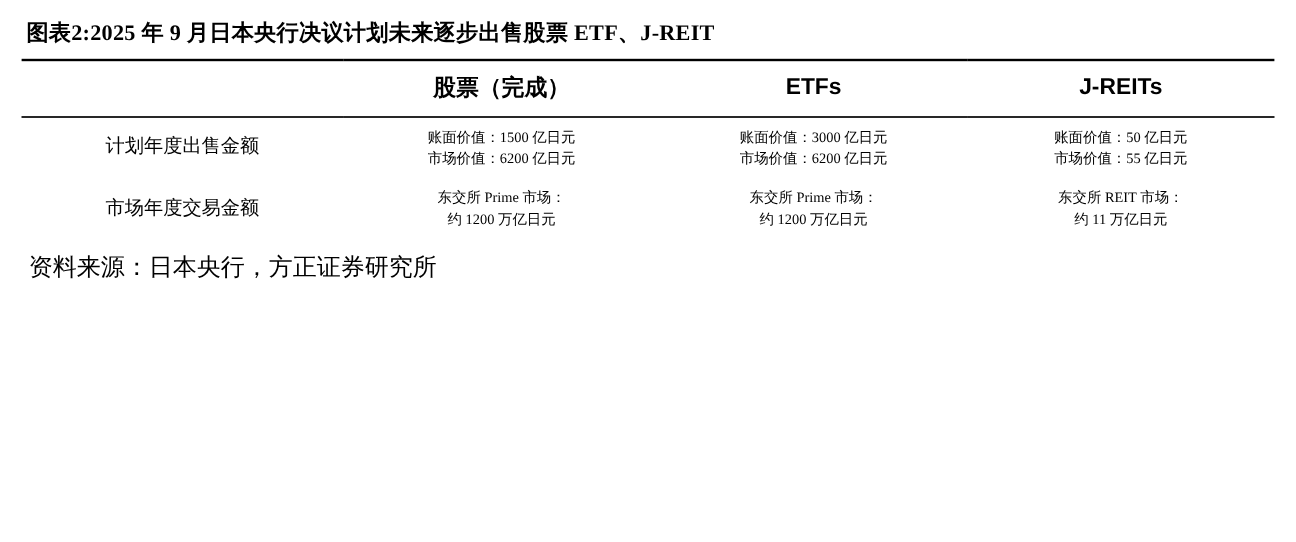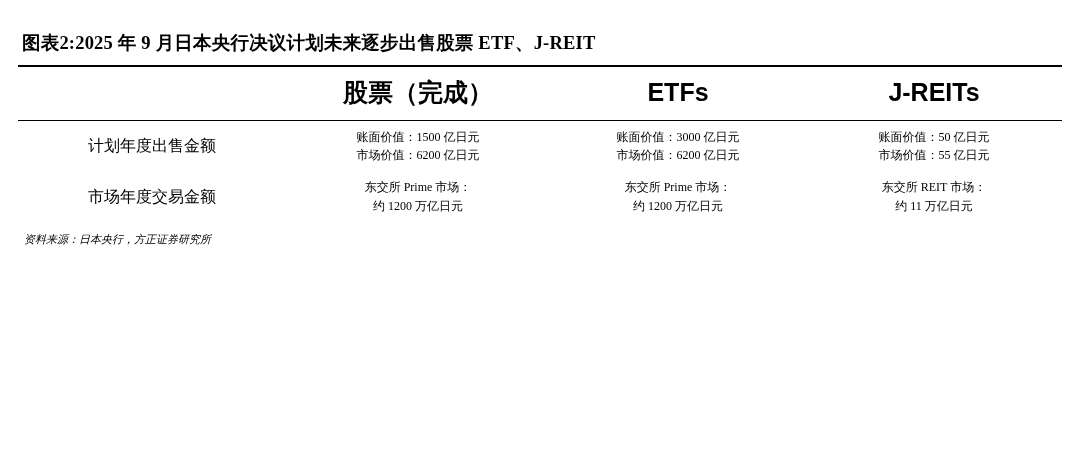--- a/index.html
+++ b/index.html
@@ -12,41 +12,41 @@
     height: 452px;
     font-family: "Liberation Serif", "DejaVu Serif", serif;
     color: #000000;
     overflow: hidden;
   }
   .sheet {
     position: relative;
     width: 1080px;
     height: 452px;
     box-sizing: border-box;
-    padding: 16px 18px;
+    padding: 0 18px;
   }
   .caption {
     font-family: "Liberation Serif", "DejaVu Serif", serif;
     font-size: 18.5px;
     font-weight: 700;
     letter-spacing: 0.2px;
     padding: 14px 0 10px 4px;
     white-space: nowrap;
   }
   table.main {
     width: 1044px;
     border-collapse: collapse;
     table-layout: fixed;
   }
   table.main col.c0 { width: 268px; }
   table.main col.c1 { width: 264px; }
   table.main col.c2 { width: 256px; }
   table.main col.c3 { width: 256px; }
   thead th {
-    font-size: 25px;
+    font-size: 19px;
     font-weight: 700;
     font-family: "Liberation Sans", "DejaVu Sans", sans-serif;
     text-align: center;
     padding: 9px 4px 11px 4px;
     border-bottom: 1.4px solid #000;
     border-top: 2.2px solid #000;
   }
   thead th.rowlabel-head {
     border-bottom: 1.4px solid #000;
   }
@@ -63,22 +63,21 @@
     line-height: 1.5;
     padding-left: 8px;
     padding-right: 8px;
   }
   tbody tr.last-row td {
     border-bottom: 2.2px solid #000;
   }
   .cellline { display: block; white-space: nowrap; }
   .source {
     font-family: "Liberation Serif", "DejaVu Serif", serif;
-    font-style: italic;
-    font-size: 11px;
+    font-size: 20px;
     padding: 10px 0 0 6px;
     white-space: nowrap;
   }
 </style>
 </head>
 <body>
 
 <div class="sheet">
 
   <div class="caption">图表2:2025 年 9 月日本央行决议计划未来逐步出售股票 ETF、J-REIT</div>

